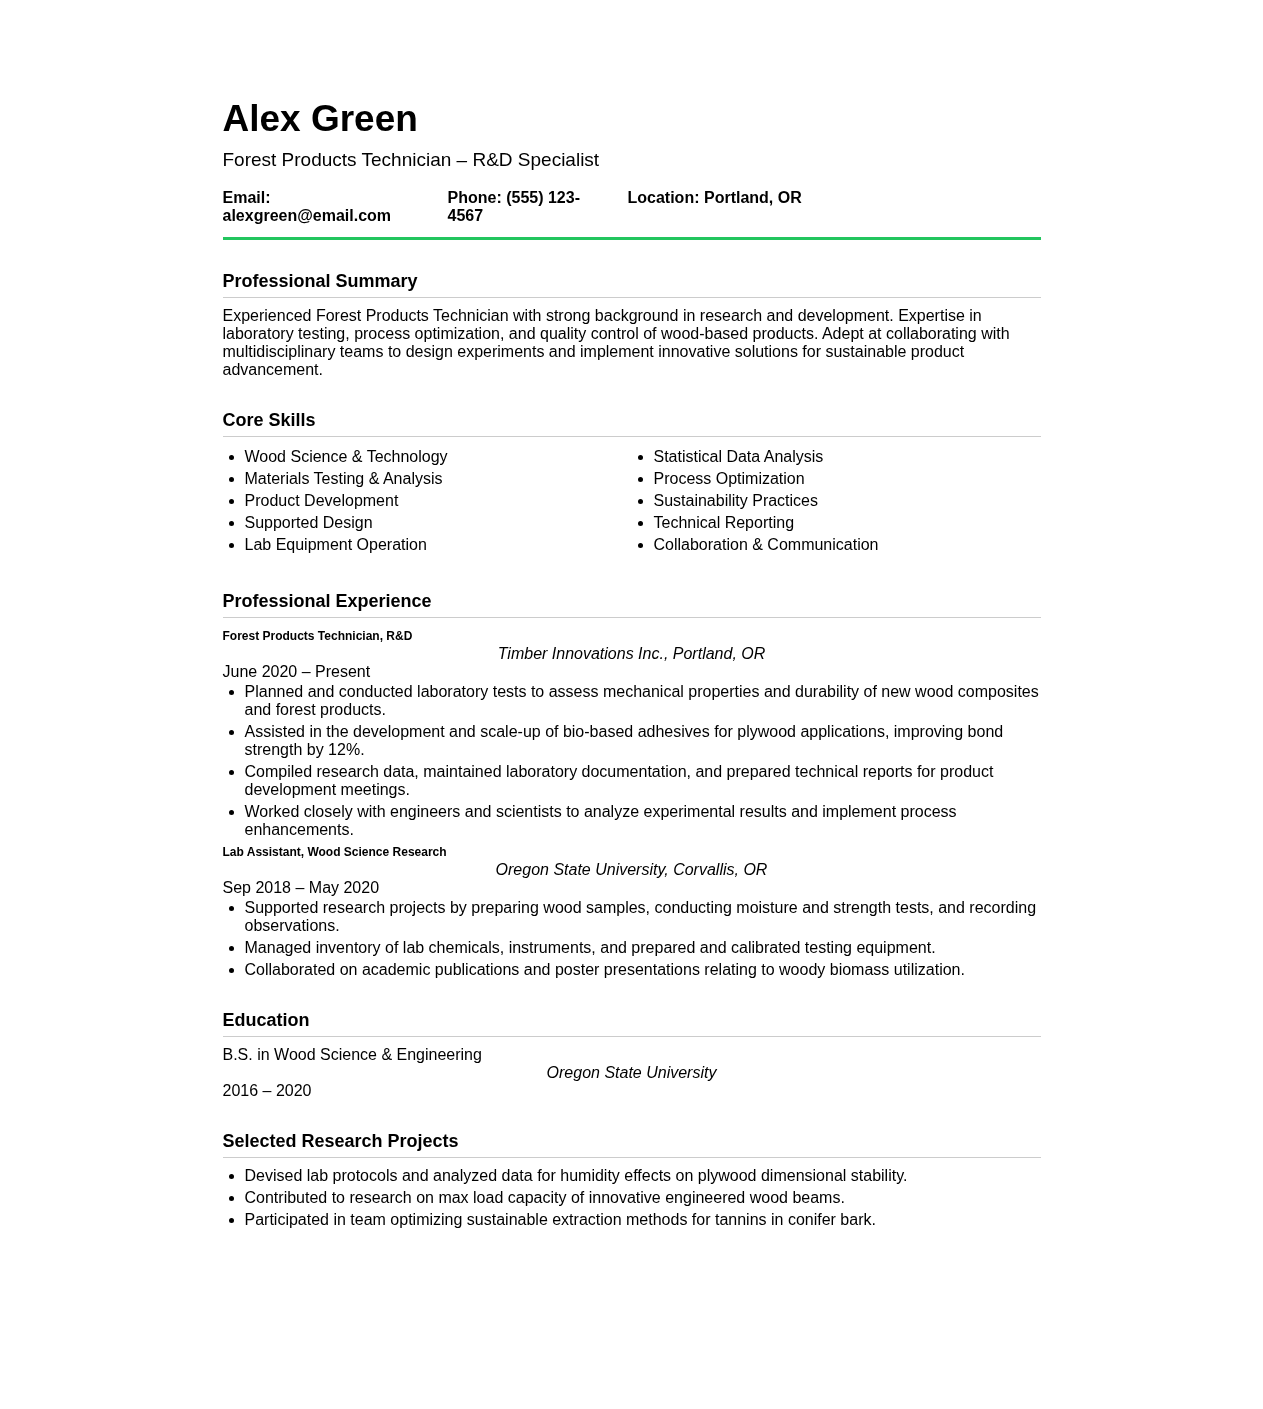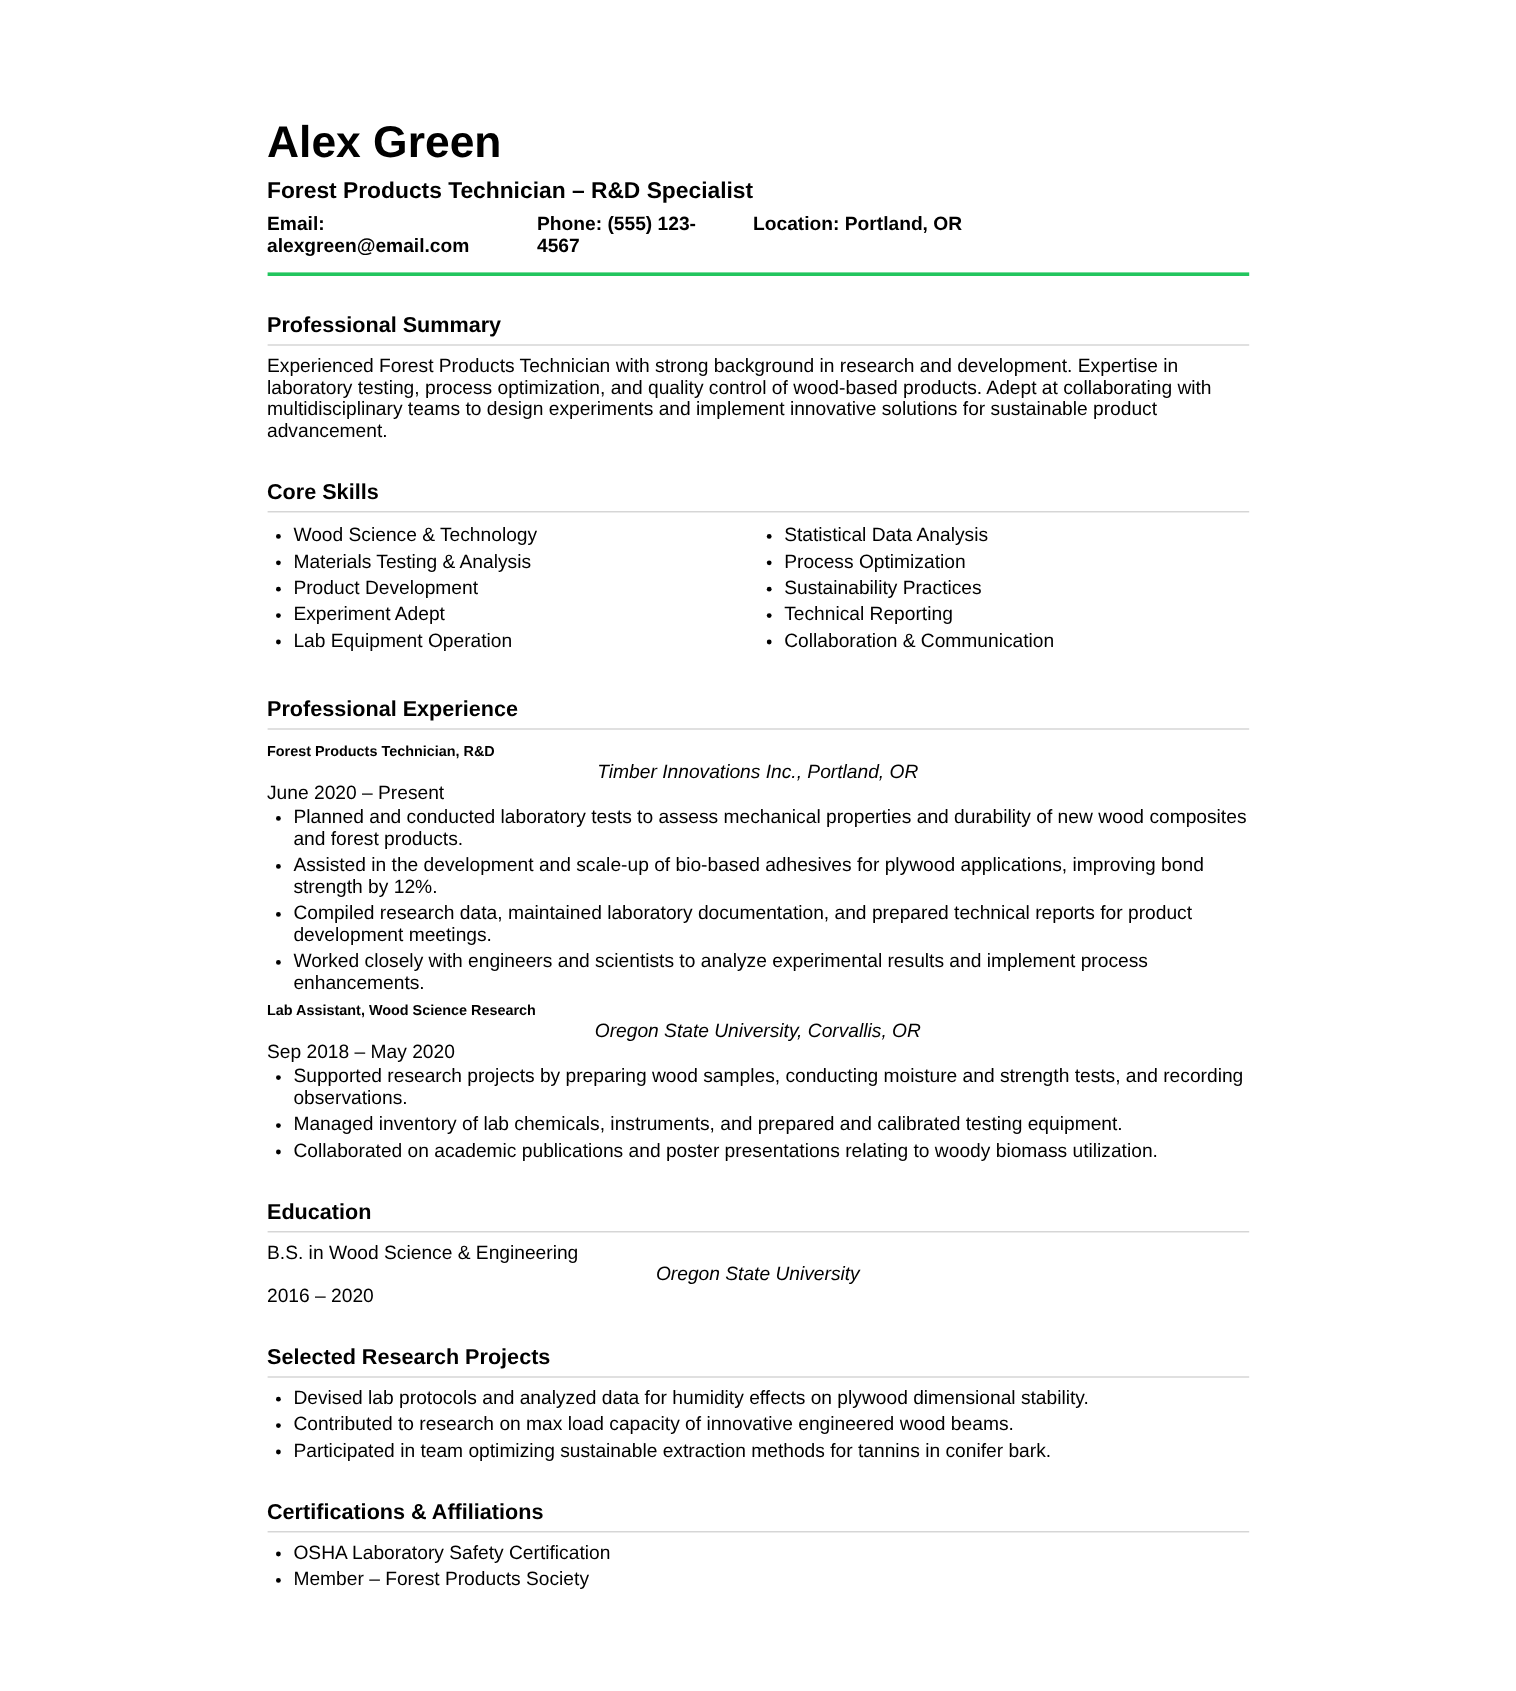--- a/index.html
+++ b/index.html
@@ -19,22 +19,22 @@
   
   h1.name {
     font-size: 37px;
     line-height: 38px;
     font-weight: 700;
     margin: 0 0 10px;
   }
   p.subtitle {
     font-size: 19px;
     line-height: 23px;
-    margin: 0 0 8px;
-    font-weight: 700;
+    margin: 0 0 18px;
+    font-weight: 400;
   }
   .contact {
     display: grid;
     grid-template-columns: 225px 180px 180px 1fr;
     padding-bottom: 12px;
     border-bottom: 3px solid #22c55e;
     font-weight: bold;
   }
   .contact-item { padding-right: 40px; }
   .contact-item:last-child { padding-right: 0; }
@@ -105,21 +105,21 @@
     <p class="body-text">Experienced Forest Products Technician with strong background in research and development. Expertise in laboratory testing, process optimization, and quality control of wood-based products. Adept at collaborating with multidisciplinary teams to design experiments and implement innovative solutions for sustainable product advancement.</p>
   </section>
 
   <section>
     <h2 class="sec-heading">Core Skills</h2>
     <div class="skills-grid">
       <ul>
         <li>Wood Science &amp; Technology</li>
         <li>Materials Testing &amp; Analysis</li>
         <li>Product Development</li>
-        <li>Experiment Adept</li>
+        <li>Supported Design</li>
         <li>Lab Equipment Operation</li>
       </ul>
       <ul>
         <li>Statistical Data Analysis</li>
         <li>Process Optimization</li>
         <li>Sustainability Practices</li>
         <li>Technical Reporting</li>
         <li>Collaboration &amp; Communication</li>
       </ul>
     </div>
@@ -163,21 +163,14 @@
 
   <section>
     <h2 class="sec-heading">Selected Research Projects</h2>
     <ul>
       <li>Devised lab protocols and analyzed data for humidity effects on plywood dimensional stability.</li>
       <li>Contributed to research on max load capacity of innovative engineered wood beams.</li>
       <li>Participated in team optimizing sustainable extraction methods for tannins in conifer bark.</li>
     </ul>
   </section>
 
-  <section>
-    <h2 class="sec-heading">Certifications &amp; Affiliations</h2>
-    <ul>
-      <li>OSHA Laboratory Safety Certification</li>
-      <li>Member – Forest Products Society</li>
-    </ul>
-  </section>
 
 </div>
 
 </body></html>

